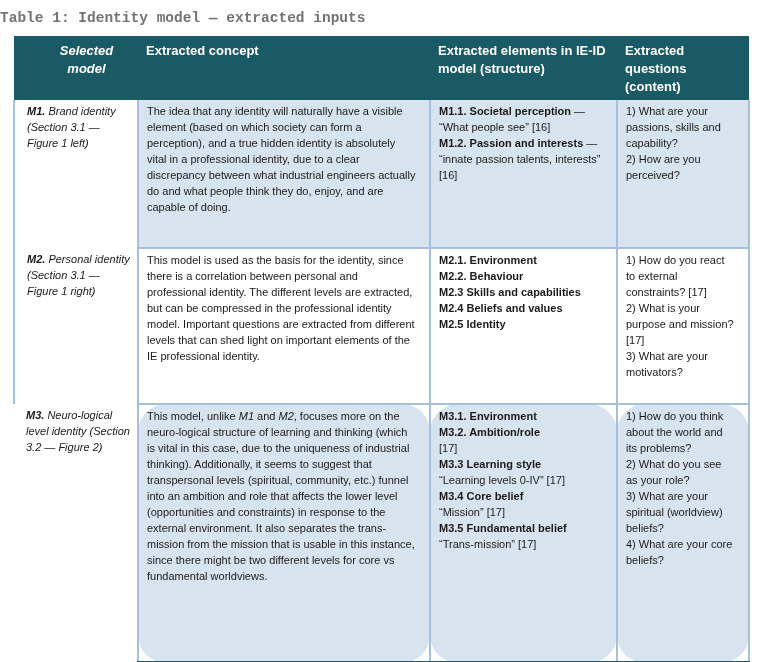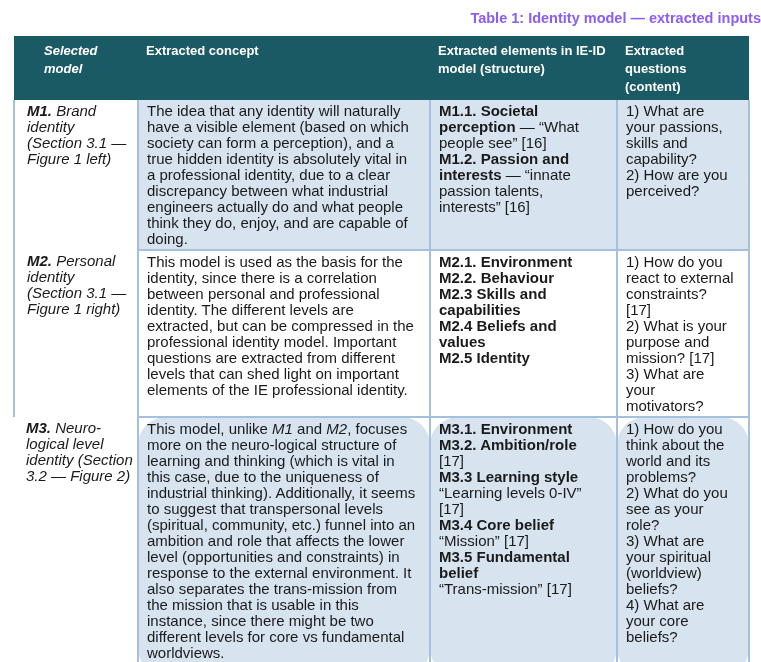--- a/index.html
+++ b/index.html
@@ -10,36 +10,36 @@
     --header-text:#FFFFFF;
   }
   *{box-sizing:border-box;}
   html,body{margin:0;padding:0;}
   body{
     width:761px;height:662px;background:#ffffff;
     font-family:"Liberation Sans", sans-serif;color:var(--text);
     overflow:hidden;
   }
   .caption{
-    padding-top:10px;text-align:right;
-    font-weight:bold;font-size:14.5px;line-height:17px;color:#8b5cf6;
+    padding-top:10px;text-align:left;
+    font-weight:bold;font-size:14.5px;line-height:17px;color:#737373;font-family:Liberation Mono, monospace;
   }
   table.identity{
     border-collapse:collapse;table-layout:fixed;
     margin:9px 0 0 13px;width:735px;
   }
   thead th{
     background:var(--teal);color:var(--header-text);
     font-weight:bold;font-size:13px;line-height:18px;
     vertical-align:top;text-align:left;
     padding:6px 8px 4px 8px;height:56px;
   }
-  thead th.col1{text-align:left;font-style:italic;padding-left:30px;padding-right:9px;}
+  thead th.col1{text-align:center;font-style:italic;padding-left:30px;padding-right:9px;}
   tbody td{
-    vertical-align:top;font-size:15px;line-height:16px;
+    vertical-align:top;font-size:11px;line-height:16px;
     padding:3px 12px 2px 8px;background:#fff;
   }
   tbody tr:nth-child(1){height:148px;}
   tbody tr:nth-child(2){height:156px;}
   tbody tr:nth-child(3){height:259px;}
   td.col1{font-style:italic;padding-left:12px;padding-right:4px;}
   td.col1.bl{border-left:2px solid var(--grid);}
   tr.shaded td.col2, tr.shaded td.col3, tr.shaded td.col4{background:var(--cell-blue);}
   td.col2, td.col3, td.col4{border-left:2px solid var(--grid);}
   td.col4{border-right:2px solid var(--grid);margin-left:28px;}

